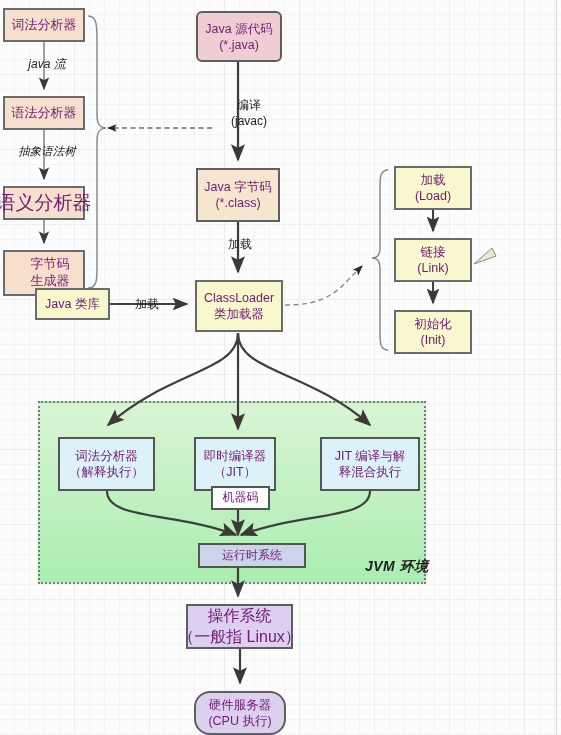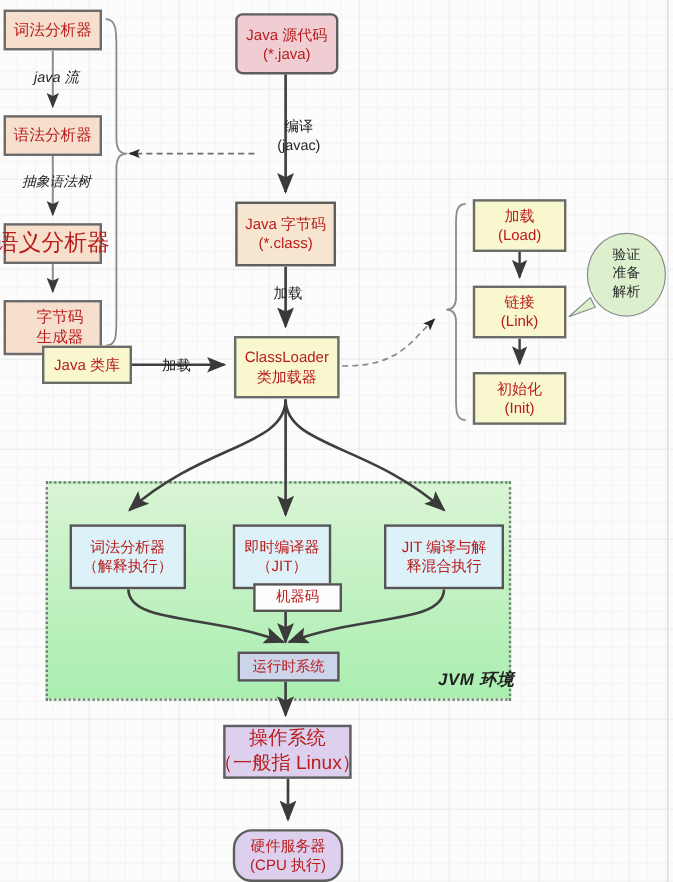--- a/index.html
+++ b/index.html
@@ -19,21 +19,21 @@
       linear-gradient(to bottom, #f4f4f4 1px, transparent 1px);
     background-size:75px 75px,75px 75px,15px 15px,15px 15px;
     background-position:-1px -1px,-1px -1px,-1px -1px,-1px -1px;
   }
   .edge-line{position:absolute;top:0;right:4px;width:1px;height:735px;background:#d8d8d8;}
   svg.wires{position:absolute;left:0;top:0;width:561px;height:735px;pointer-events:none;}
 
   .node{
     position:absolute;box-sizing:border-box;
     display:flex;flex-direction:column;align-items:center;justify-content:center;
-    text-align:center;color:#b91c1c;
+    text-align:center;color:#701a75;
     border:2px solid #555;
     line-height:1.28;
   }
   .node .l1,.node .l2{display:block;white-space:nowrap;}
 
   
   .peach{background:#f7dfcd;border-color:#6b6b6b;}
   .pink{background:#efcdd2;border-color:#5e5e5e;border-radius:6px;}
   .cream{background:#f6e5cf;border-color:#5e5e5e;}
   .yellow{background:#f8f7cd;border-color:#6b6b6b;}
@@ -66,22 +66,22 @@
     border:2px dotted #7a7a7a;box-sizing:border-box;
     background:linear-gradient(to bottom,#d9f4d4 0%,#aaeeb0 100%);
   }
   #jvm-label{
     position:absolute;left:365px;top:558px;font-size:14px;font-weight:bold;
     font-style:italic;color:#1f1f1f;letter-spacing:.5px;
   }
   #n-interp {left:58px; top:437px;width:97px;height:54px;font-size:12.5px;}
   #n-jit    {left:194px;top:437px;width:82px;height:54px;font-size:12.5px;}
   #n-mixed  {left:320px;top:437px;width:100px;height:54px;font-size:12.5px;}
-  #n-machine{left:211px;top:486px;width:74px;height:24px;font-size:12px;z-index:5;}
-  #n-runtime{left:198px;top:543px;width:85px;height:25px;font-size:12px;}
+  #n-machine{left:211px;top:486px;width:59px;height:24px;font-size:12px;z-index:5;}
+  #n-runtime{left:198px;top:543px;width:108px;height:25px;font-size:12px;}
 
   
   #n-os {left:186px;top:604px;width:107px;height:45px;font-size:16px;}
   #n-hw {left:194px;top:691px;width:92px;height:44px;font-size:12.5px;}
 
   
   #bubble{
     position:absolute;left:489px;top:194px;width:64px;height:68px;
     border-radius:50%;background:#ddf0cd;border:1px solid #8a8a8a;
     display:flex;align-items:center;justify-content:center;
@@ -195,27 +195,20 @@
   </div>
   <div class="node yellow" id="n-link">
     <span class="l1">链接</span>
     <span class="l2">(Link)</span>
   </div>
   <div class="node yellow" id="n-init">
     <span class="l1">初始化</span>
     <span class="l2">(Init)</span>
   </div>
 
-  <div id="bubble">
-    <div>
-      <div>验证</div>
-      <div>准备</div>
-      <div>解析</div>
-    </div>
-  </div>
 
   <div class="node cyan" id="n-interp">
     <span class="l1">词法分析器</span>
     <span class="l2">（解释执行）</span>
   </div>
   <div class="node cyan" id="n-mixed">
     <span class="l1">JIT 编译与解</span>
     <span class="l2">释混合执行</span>
   </div>
   <div class="node cyan" id="n-jit">

